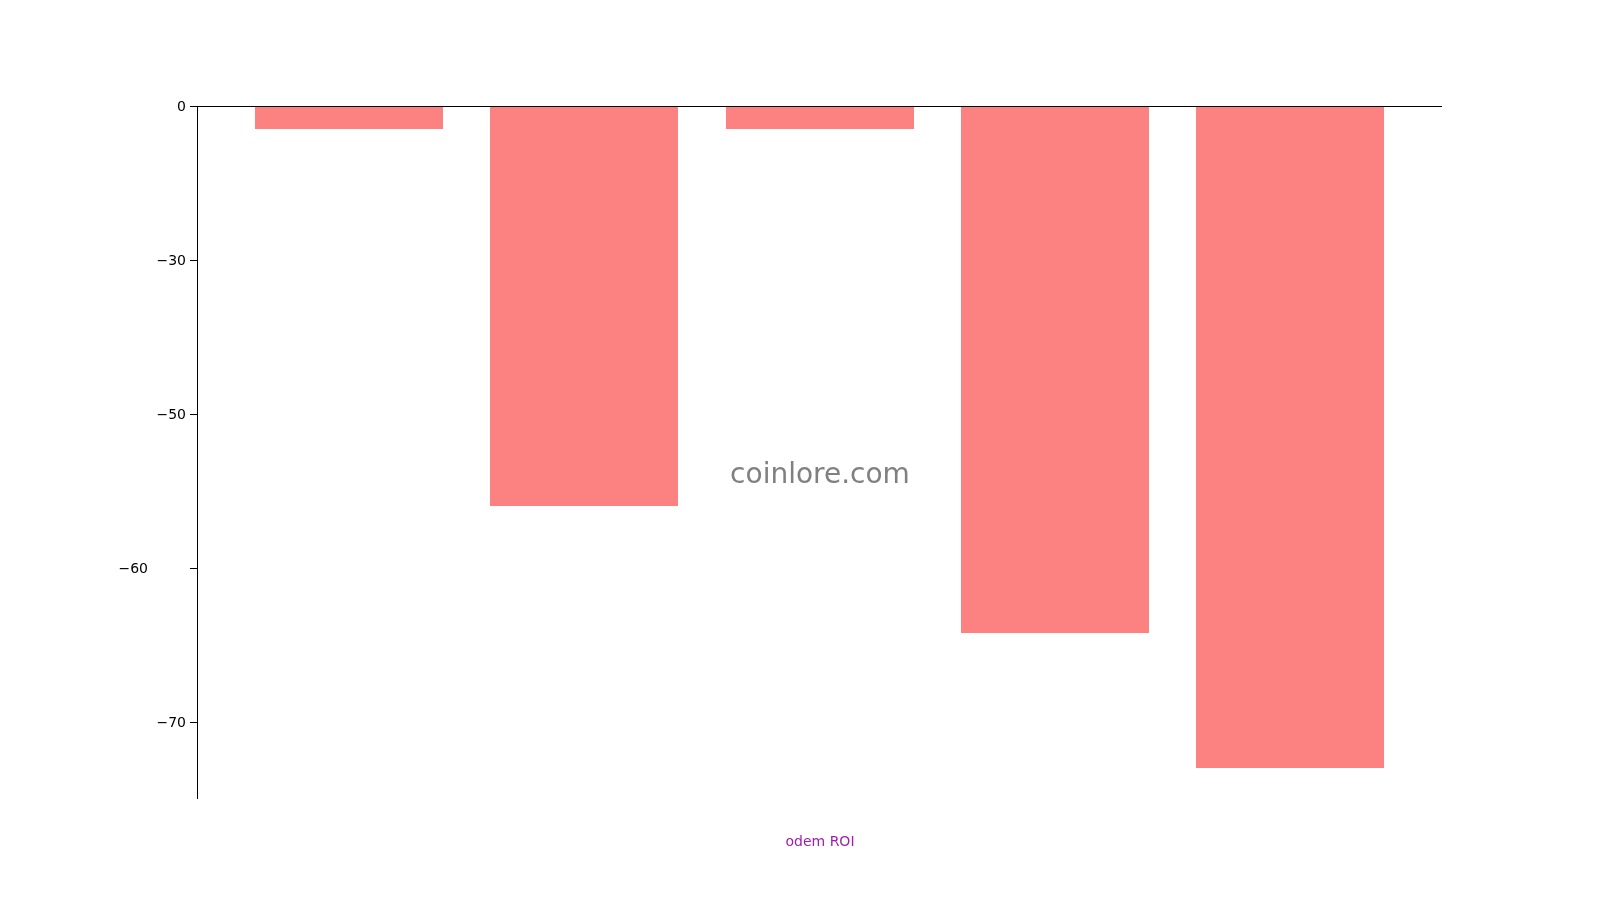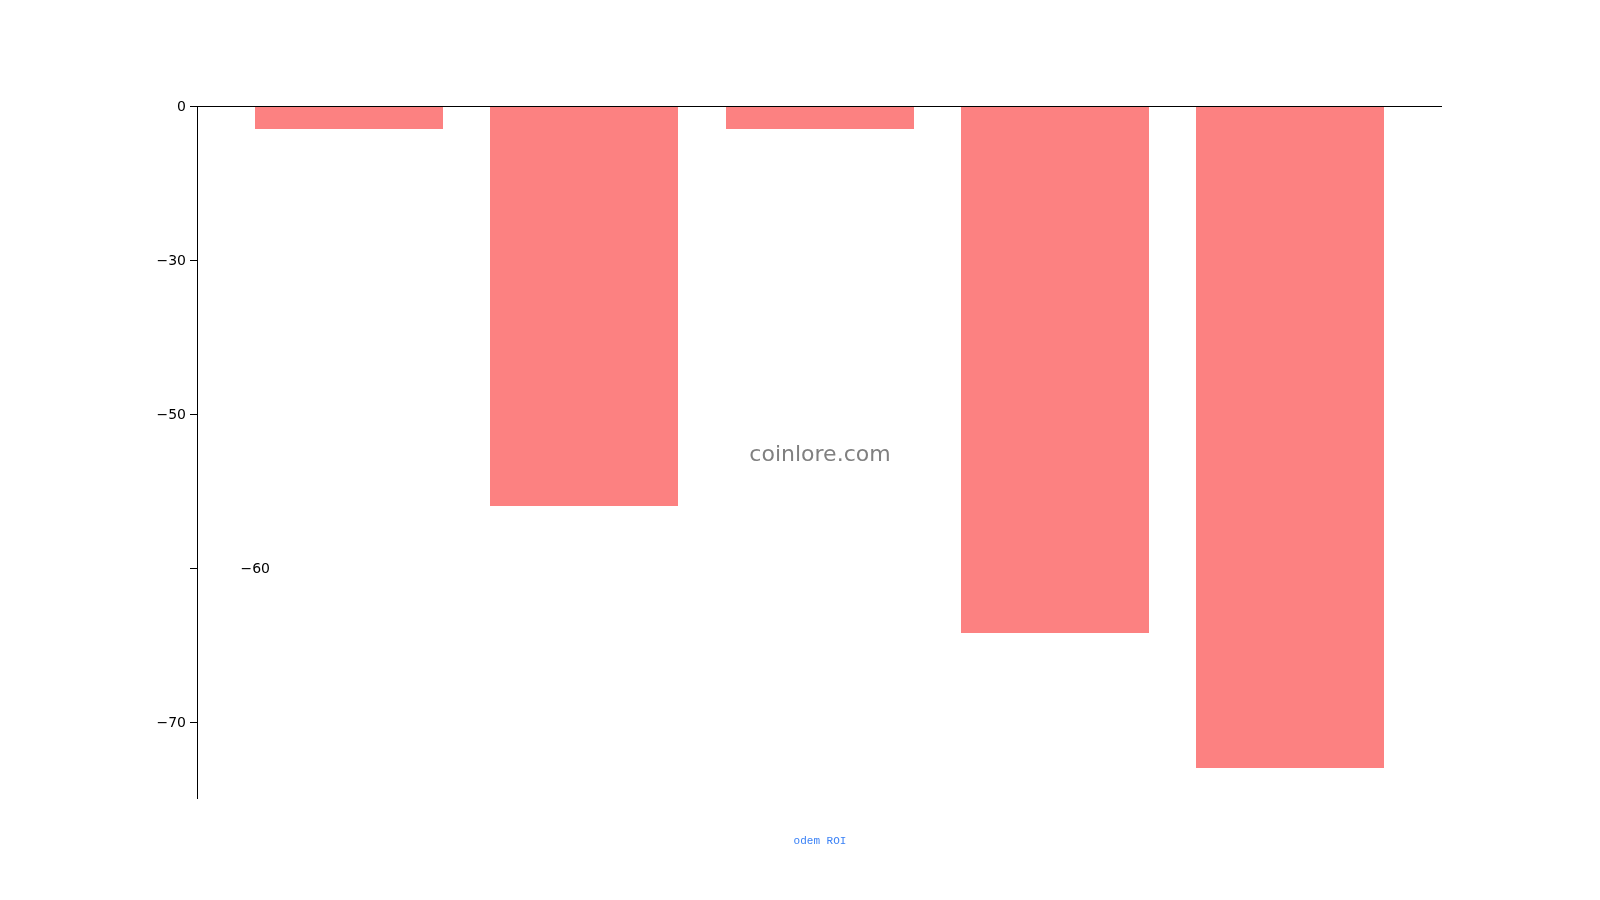--- a/index.html
+++ b/index.html
@@ -27,30 +27,30 @@
     transform: translateY(-50%);
     font-size: 14px;
     line-height: 1;
     color: #000000;
     text-align: right;
     white-space: nowrap;
   }
   .watermark {
     position: absolute;
     transform: translate(-50%, -50%);
-    font-size: 22px;
+    font-size: 28px;
     white-space: nowrap;
+    margin-top: 20px;
   }
   .xlabel {
     position: absolute;
     transform: translate(-50%, -50%);
-    font-size: 11px;
-    color: #3b82f6;
+    font-size: 14px;
+    color: #a21caf;
     white-space: nowrap;
-    font-family: Liberation Mono, monospace;
   }
 </style>
 </head>
 <body>
 
 <div class="stage">
   <div id="plot">
       <div class="bar" style="left: 255px; top: 106px; width: 188px; height: 23.1px; background: rgb(252, 129, 129);"></div>
       <div class="bar" style="left: 490.25px; top: 106px; width: 188px; height: 400.4px; background: rgb(252, 129, 129);"></div>
       <div class="bar" style="left: 725.5px; top: 106px; width: 188px; height: 23.1px; background: rgb(252, 129, 129);"></div>
@@ -58,19 +58,19 @@
       <div class="bar" style="left: 1196px; top: 106px; width: 188px; height: 662.2px; background: rgb(252, 129, 129);"></div>
       <div class="axis-line" style="left: 197px; top: 106px; width: 1245px; height: 1px; background: rgb(0, 0, 0);"></div>
       <div class="axis-line" style="left: 197px; top: 106px; width: 1px; height: 693px; background: rgb(0, 0, 0);"></div>
       <div class="axis-line" style="left: 190px; top: 106px; width: 7px; height: 1px; background: rgb(0, 0, 0);"></div>
       <div class="ytick-label" style="right: 1414px; top: 106px; color: rgb(0, 0, 0);">0</div>
       <div class="axis-line" style="left: 190px; top: 260px; width: 7px; height: 1px; background: rgb(0, 0, 0);"></div>
       <div class="ytick-label" style="right: 1414px; top: 260px; color: rgb(0, 0, 0);">−30</div>
       <div class="axis-line" style="left: 190px; top: 414px; width: 7px; height: 1px; background: rgb(0, 0, 0);"></div>
       <div class="ytick-label" style="right: 1414px; top: 414px; color: rgb(0, 0, 0);">−50</div>
       <div class="axis-line" style="left: 190px; top: 568px; width: 7px; height: 1px; background: rgb(0, 0, 0);"></div>
-      <div class="ytick-label" style="right: 1330px; top: 568px; color: rgb(0, 0, 0);">−60</div>
+      <div class="ytick-label" style="right: 1452px; top: 568px; color: rgb(0, 0, 0);">−60</div>
       <div class="axis-line" style="left: 190px; top: 722px; width: 7px; height: 1px; background: rgb(0, 0, 0);"></div>
       <div class="ytick-label" style="right: 1414px; top: 722px; color: rgb(0, 0, 0);">−70</div>
     </div>
   <div class="watermark" style="left: 820px; top: 453px; color: rgb(128, 128, 128);">coinlore.com</div>
   <div class="xlabel" style="left: 820px; top: 841px;">odem ROI</div>
 </div>
 
 </body></html>

